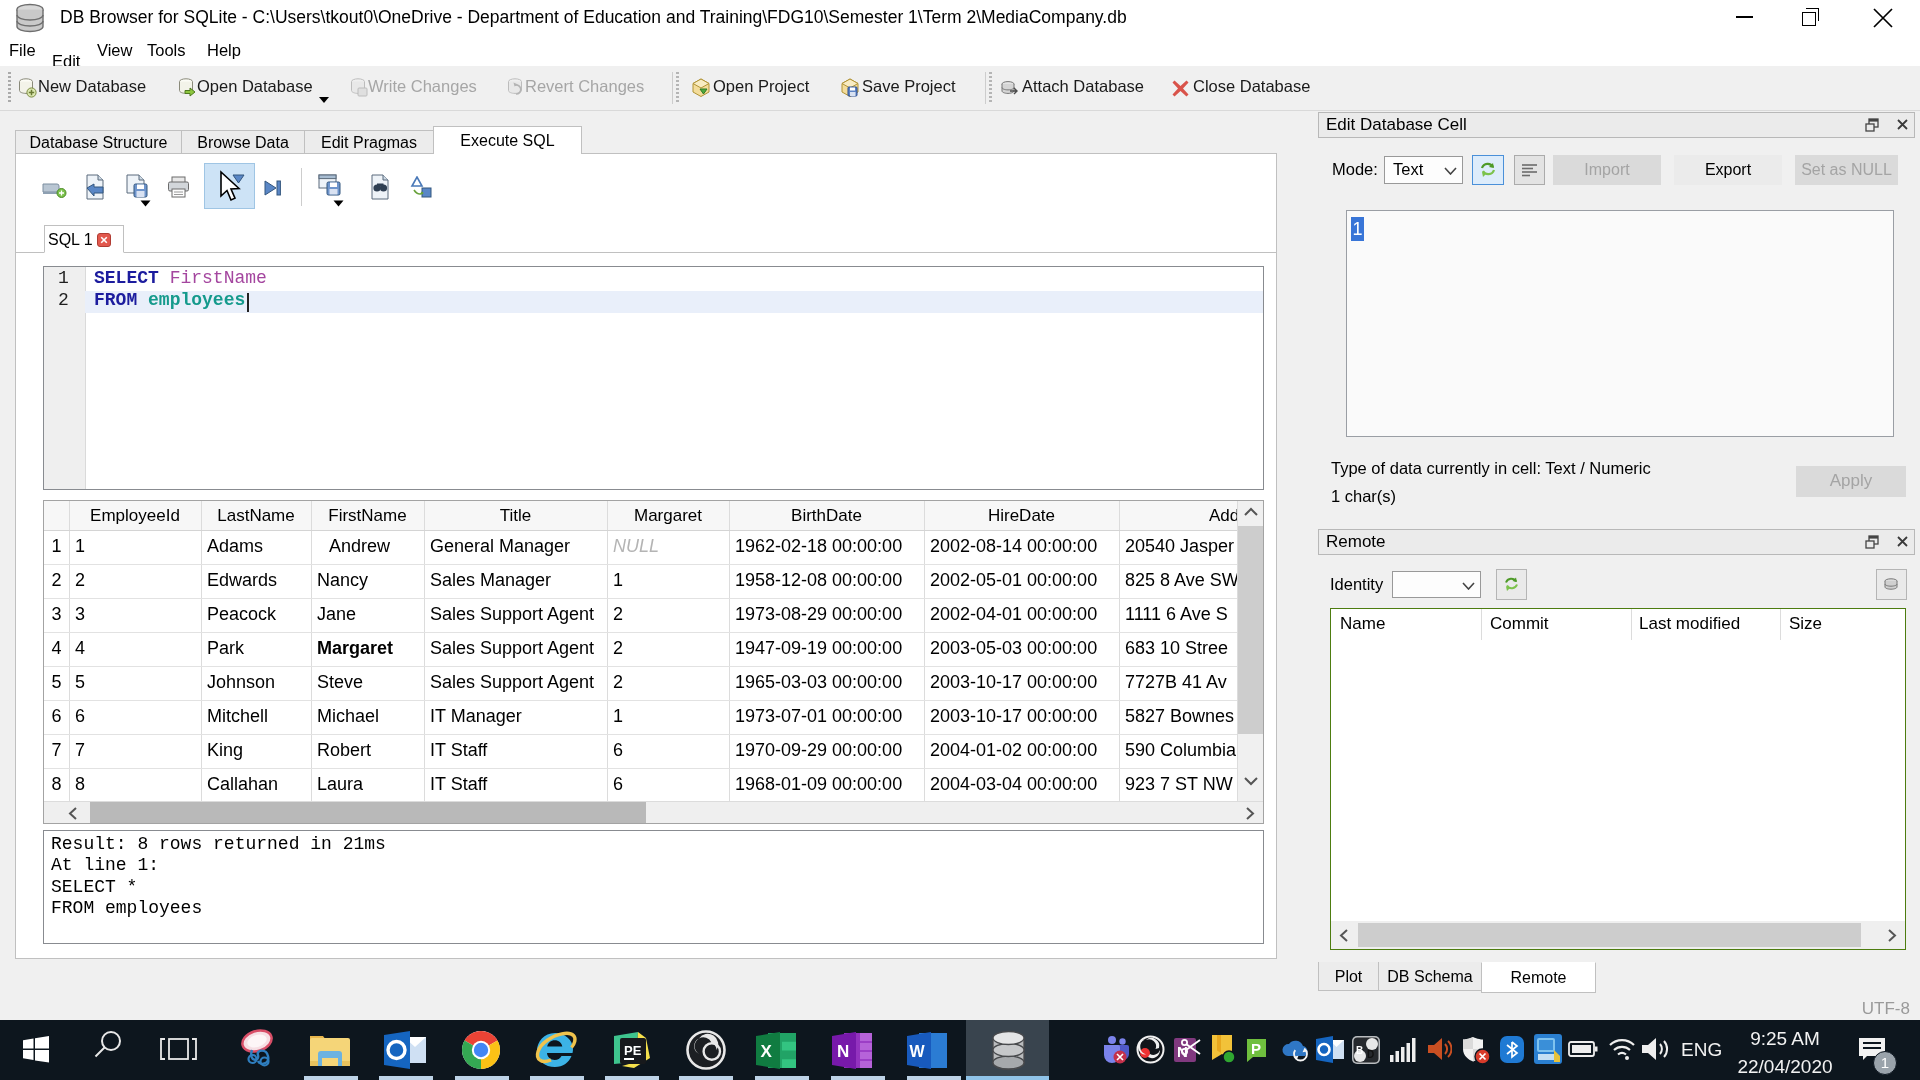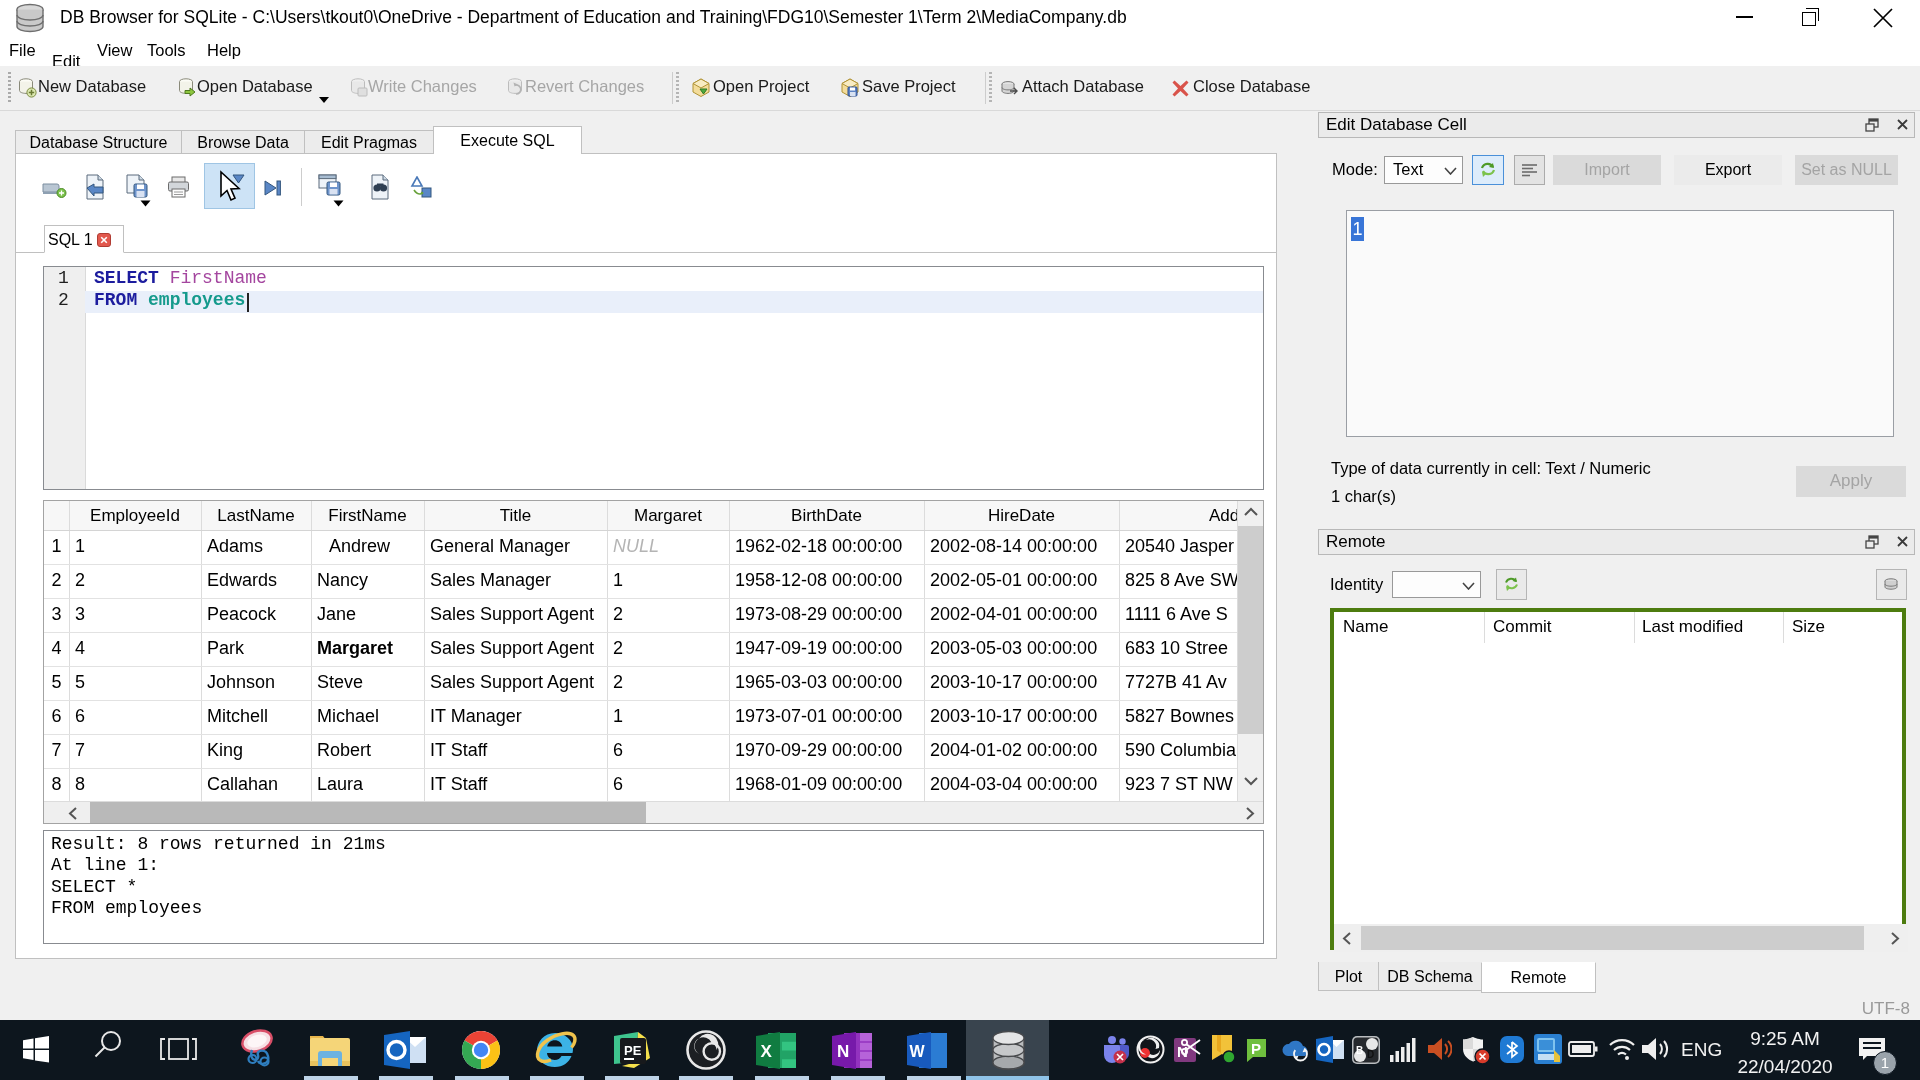--- a/index.html
+++ b/index.html
@@ -408,21 +408,21 @@
     </svg>
   </div>
   <div class="ab" style="left:1876px;top:569px;width:31px;height:31px;background:#eaeaea;border:1px solid #b5b5b5;box-sizing:border-box;">
     <svg class="ab" style="left:5px;top:6px;" width="19" height="17" viewBox="0 0 19 17">
       <ellipse cx="9" cy="5" rx="6" ry="2.2" fill="#dcdcdc" stroke="#777"></ellipse>
       <path d="M3 5 v6 c0,1.2 2.7,2.2 6,2.2 s6,-1 6,-2.2 v-6" fill="#d0d0d0" stroke="#777"></path>
       <path d="M3 8 c0,1.2 2.7,2.2 6,2.2 s6,-1 6,-2.2" fill="none" stroke="#777"></path>
     </svg>
   </div>
 
-  <div class="ab" style="left:1330px;top:608px;width:576px;height:342px;background:#fff;border:4px solid #4d7c0f;box-sizing:border-box;">
+  <div class="ab" style="left:1330px;top:608px;width:576px;height:342px;background:#fff;border:1px solid #4d7c0f;box-sizing:border-box;">
     <div class="ab" style="left:9px;top:5px;font-size:17px;">Name</div>
     <div class="ab" style="left:159px;top:5px;font-size:17px;">Commit</div>
     <div class="ab" style="left:308px;top:5px;font-size:17px;">Last modified</div>
     <div class="ab" style="left:458px;top:5px;font-size:17px;">Size</div>
     <div class="ab" style="left:150px;top:0;width:1px;height:31px;background:#dcdcdc;"></div>
     <div class="ab" style="left:300px;top:0;width:1px;height:31px;background:#dcdcdc;"></div>
     <div class="ab" style="left:449px;top:0;width:1px;height:31px;background:#dcdcdc;"></div>
     <div class="ab" style="left:0;top:312px;width:574px;height:28px;background:#efefef;">
       <svg class="ab" style="left:8px;top:8px;" width="9" height="13" viewBox="0 0 9 13">
           <path d="M8 1 L2 6.5 L8 12" fill="none" stroke="#555" stroke-width="2"></path>

